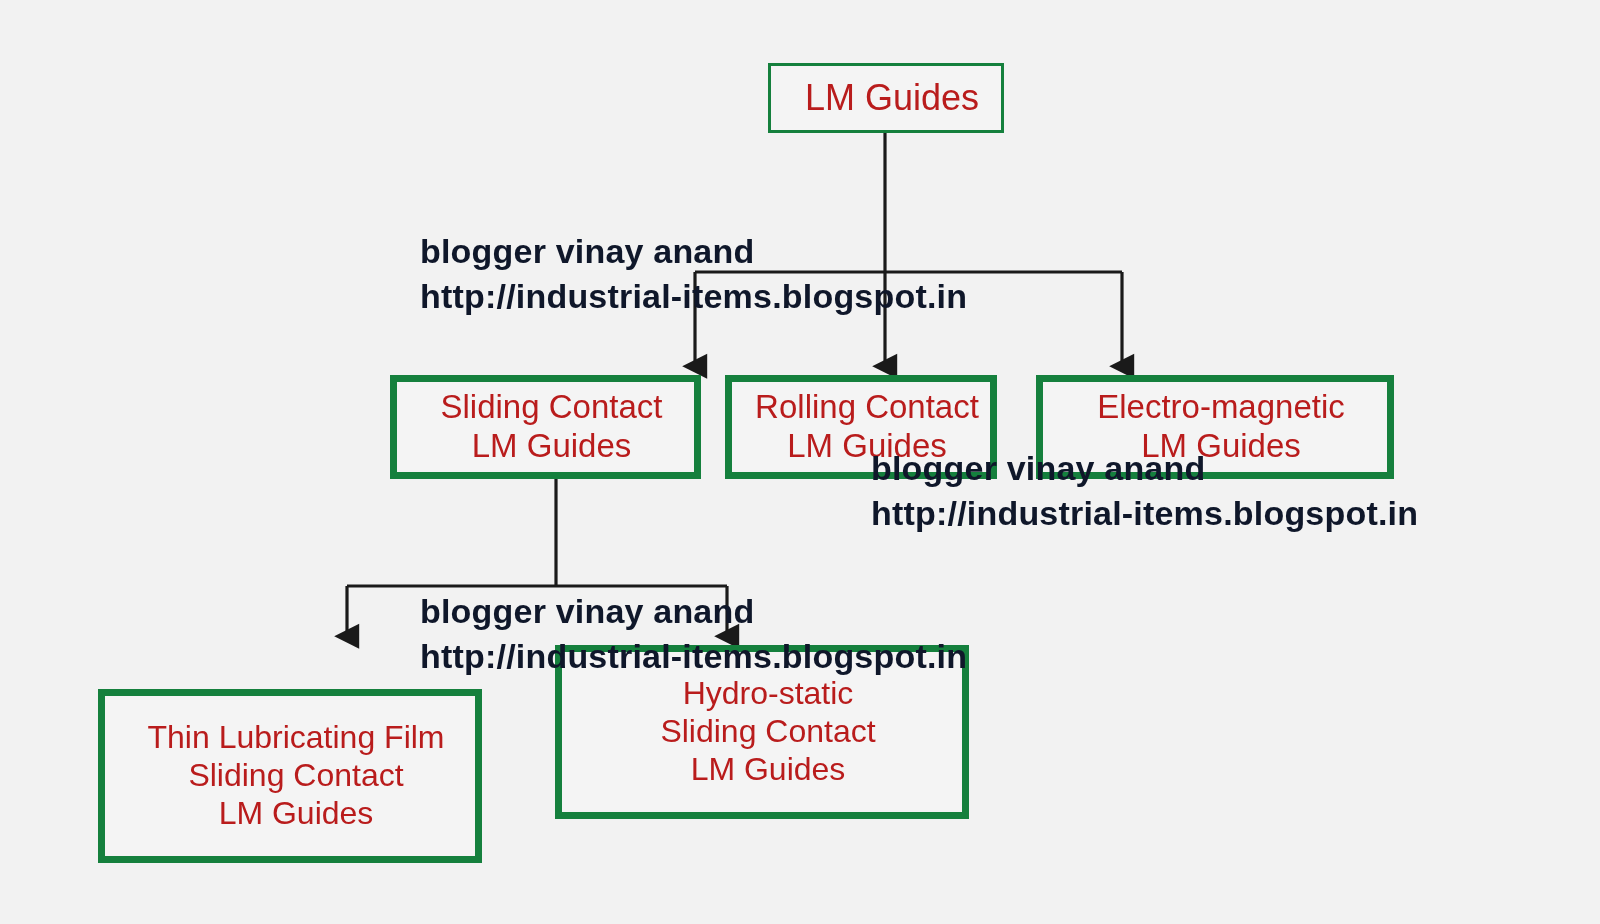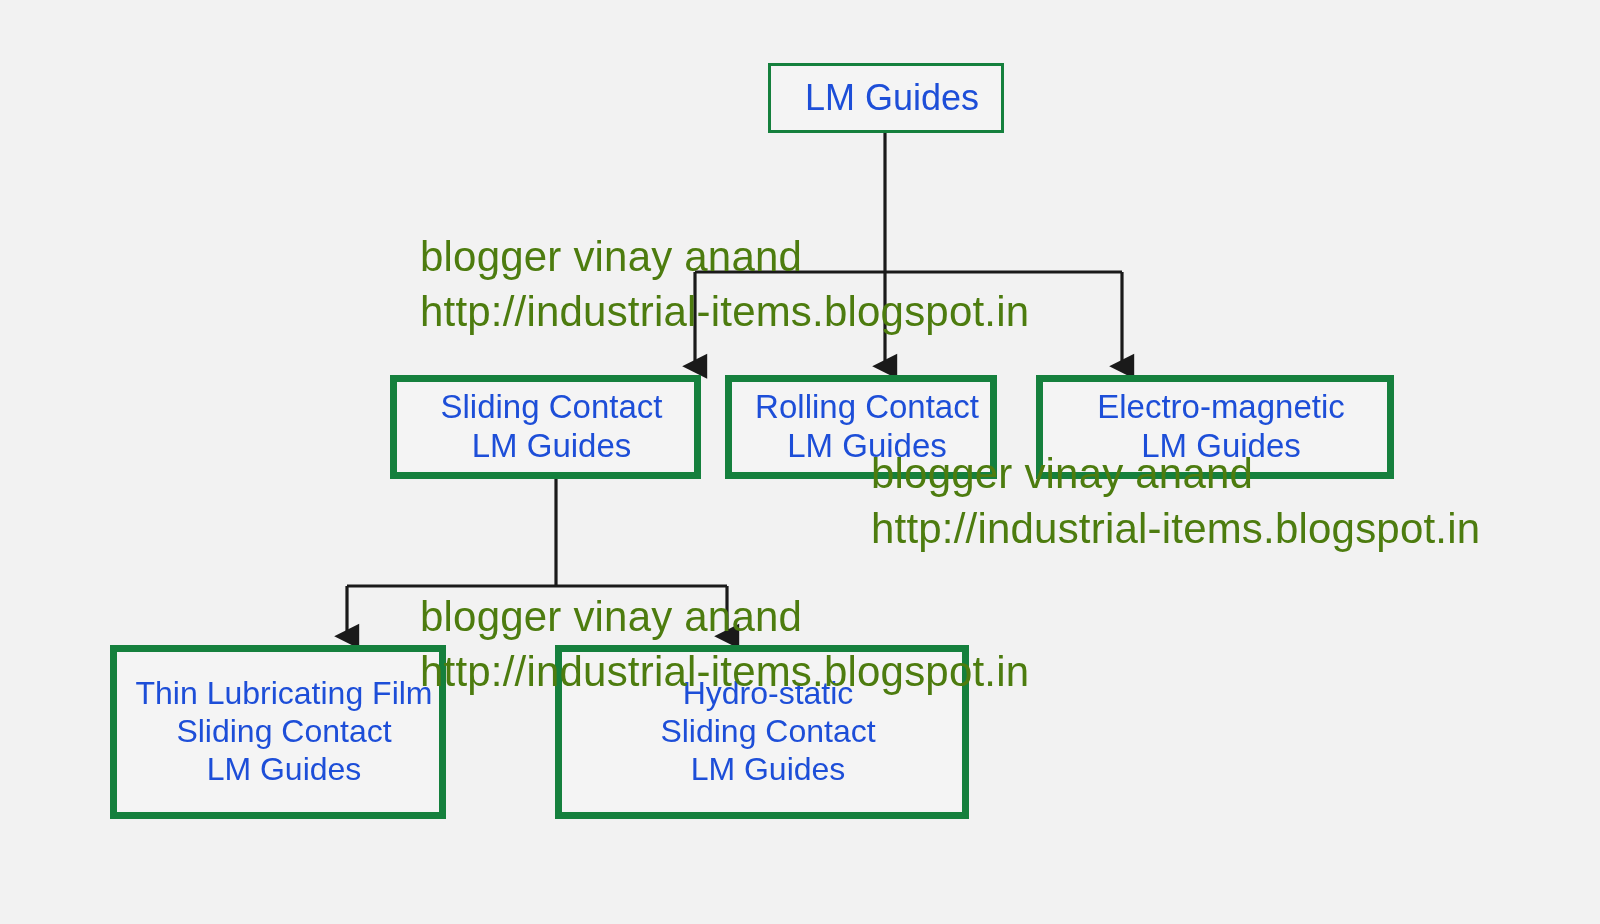--- a/index.html
+++ b/index.html
@@ -21,21 +21,21 @@
   }
   .node {
     position: absolute;
     box-sizing: border-box;
     border: 7px solid #15803d;
     background: #f4f4f4;
     display: flex;
     align-items: center;
     justify-content: center;
     text-align: center;
-    color: #1d4ed8;
+    color: #b91c1c;
     line-height: 1.18;
     white-space: pre-line;
     z-index: 3;
     padding-left: 12px;
   }
   .node-root {
     left: 768px;
     top: 63px;
     width: 236px;
     height: 70px;
@@ -48,42 +48,43 @@
     font-size: 33px;
   }
   .node-sliding   { left: 390px;  width: 311px; }
   .node-rolling   { left: 725px;  width: 272px; }
   .node-electro   { left: 1036px; width: 358px; }
   .node-l3 {
     top: 645px;
     height: 174px;
     font-size: 32px;
   }
-  .node-thin      { left: 110px; width: 336px; }
+  .node-thin      { left: 98px; width: 384px; margin-top: 44px; }
   .node-hydro     { left: 555px; width: 414px; }
 
   svg#edges {
     position: absolute;
     left: 0;
     top: 0;
     width: 1600px;
     height: 924px;
     z-index: 2;
     pointer-events: none;
   }
 
   .watermark {
     position: absolute;
-    color: #4d7c0f;
-    font-size: 42px;
+    color: #0f172a;
+    font-size: 34px;
     line-height: 1.32;
     white-space: pre-line;
     z-index: 4;
     pointer-events: none;
     letter-spacing: 0.2px;
+    font-weight: bold;
   }
   .wm-1 { left: 420px; top: 229px; }
   .wm-2 { left: 871px; top: 446px; }
   .wm-3 { left: 420px; top: 589px; }
 </style>
 </head>
 <body>
 
 <div id="canvas">
 

